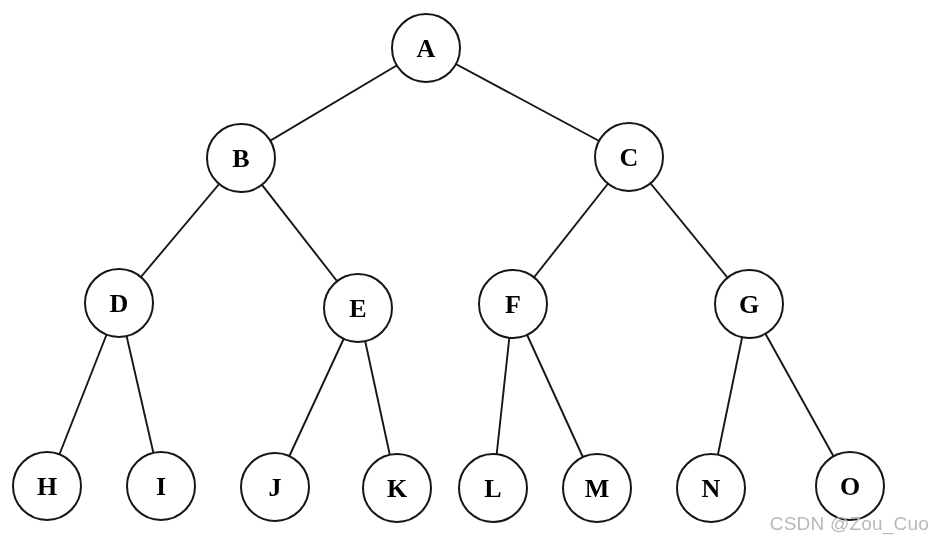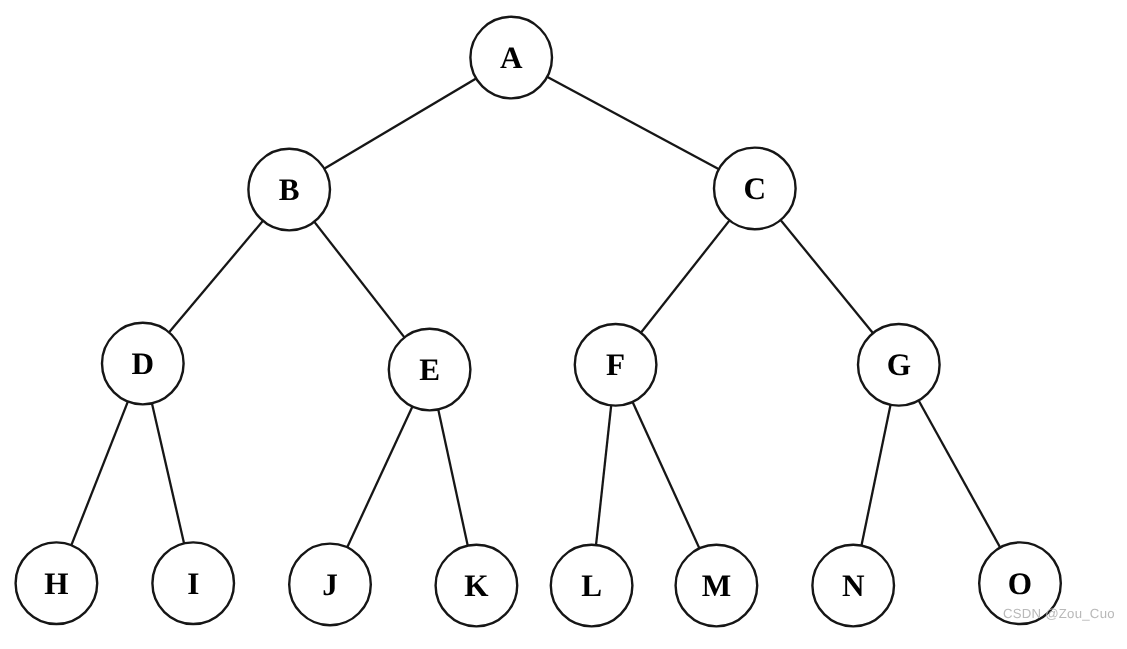--- a/index.html
+++ b/index.html
@@ -29,23 +29,23 @@
   }
   .tree-node-label {
     font-family: "Liberation Serif", "DejaVu Serif", serif;
     font-weight: bold;
     text-anchor: middle;
     user-select: none;
   }
   .watermark {
     position: absolute;
     right: 10px;
-    bottom: 23px;
+    bottom: 6px;
     font-family: "Liberation Sans", "DejaVu Sans", sans-serif;
-    font-size: 11px;
+    font-size: 19px;
     letter-spacing: 0.2px;
   }
 </style>
 </head>
 <body>
 
 <div class="stage">
   <svg id="tree-svg" xmlns="http://www.w3.org/2000/svg" width="939" height="541" viewBox="0 0 939 541">
       <line x1="426" y1="48" x2="241" y2="158" stroke="#161616" stroke-width="1.9" class="tree-edge"></line>
       <line x1="426" y1="48" x2="629" y2="157" stroke="#161616" stroke-width="1.9" class="tree-edge"></line>

